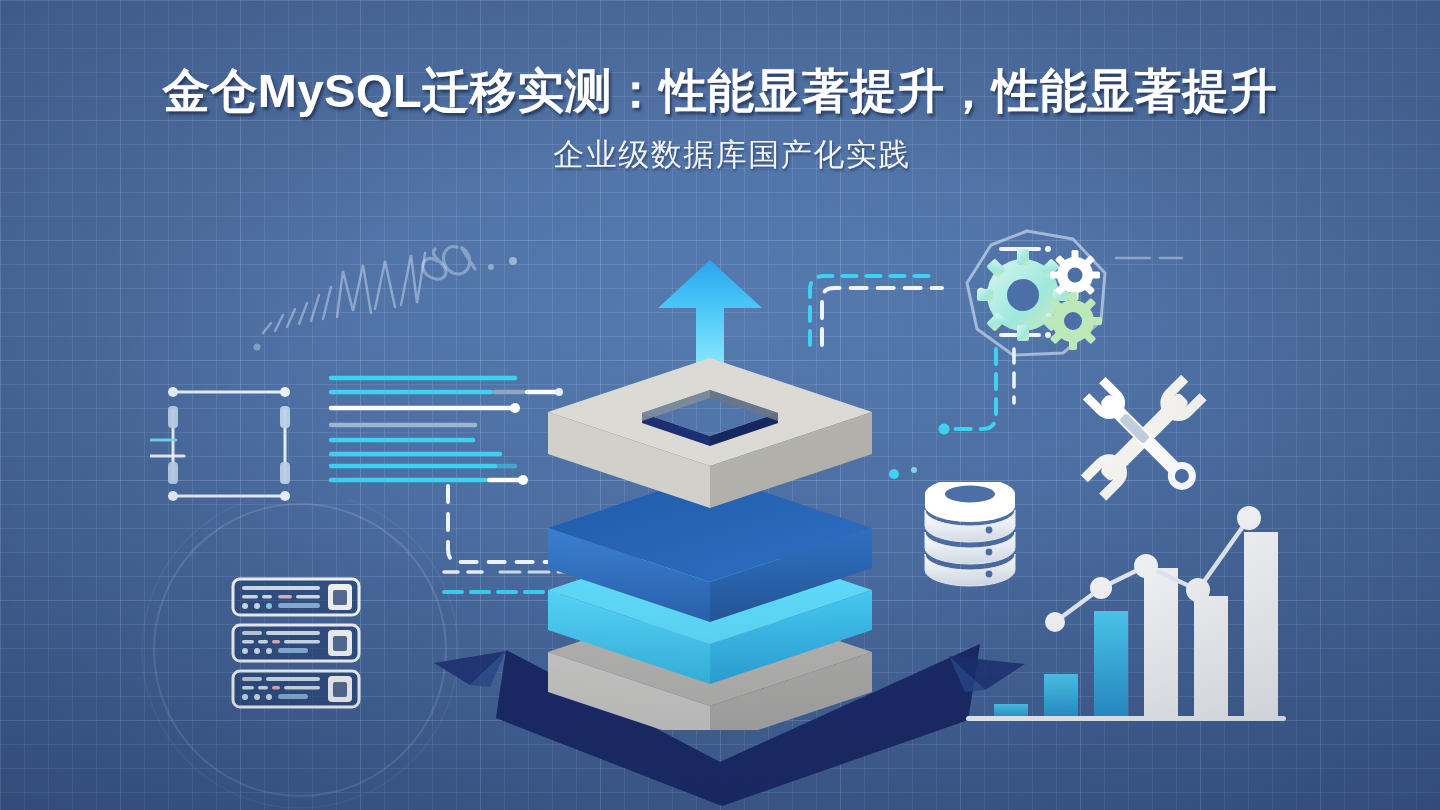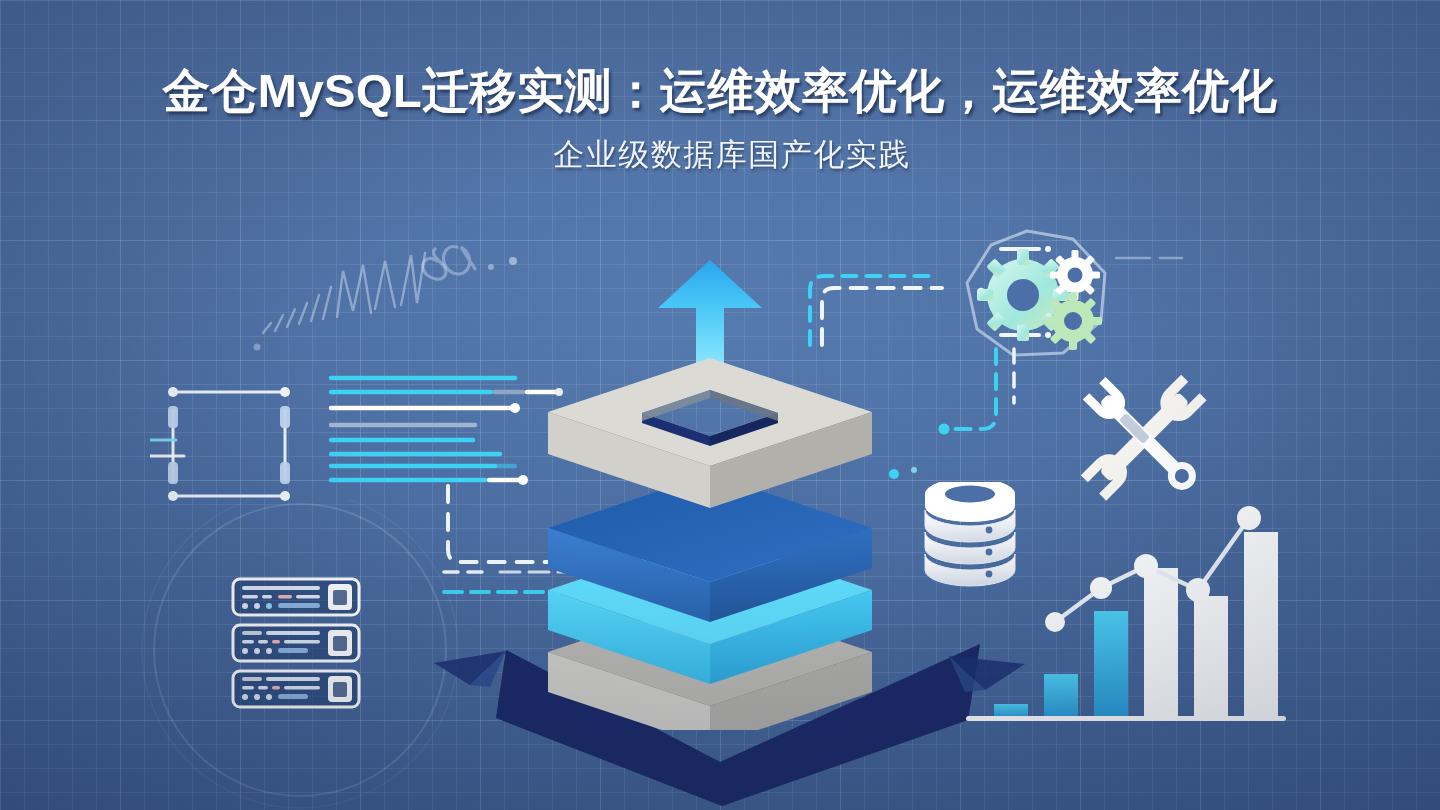--- a/index.html
+++ b/index.html
@@ -465,17 +465,17 @@
     <svg width="60" height="60" style="left:880px; top:460px;">
       <circle cx="14" cy="14" r="5" fill="#3dd1f2"></circle>
       <circle cx="34" cy="10" r="3" fill="#8fe8fa" opacity="0.8"></circle>
     </svg>
 
   </div>
 
   <div class="vignette"></div>
 
   <div class="title-block">
-    <h1 class="main-title">金仓MySQL迁移实测：运维效率优化，运维效率优化</h1>
+    <h1 class="main-title">金仓MySQL迁移实测：性能显著提升，性能显著提升</h1>
     <h2 class="sub-title">企业级数据库国产化实践</h2>
   </div>
 
 </div>
 
 </body></html>

